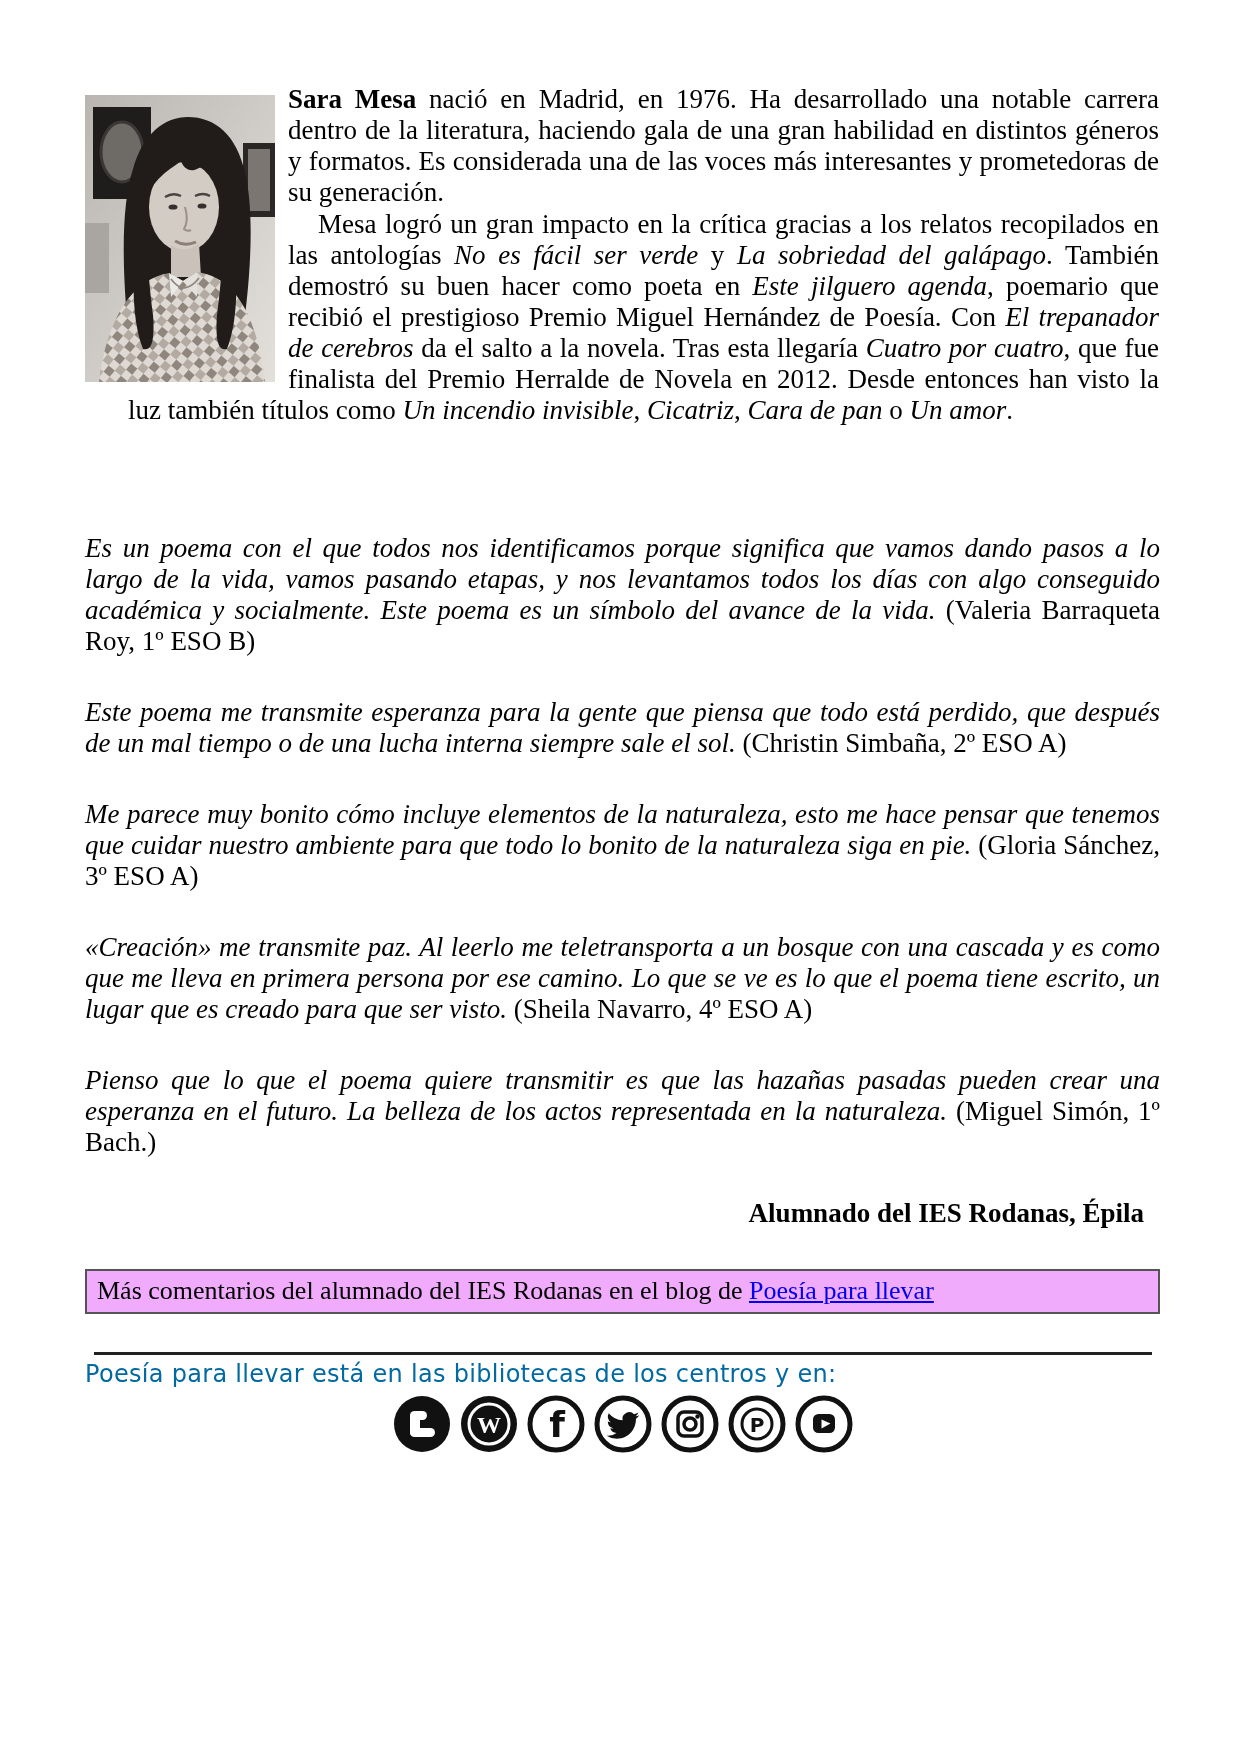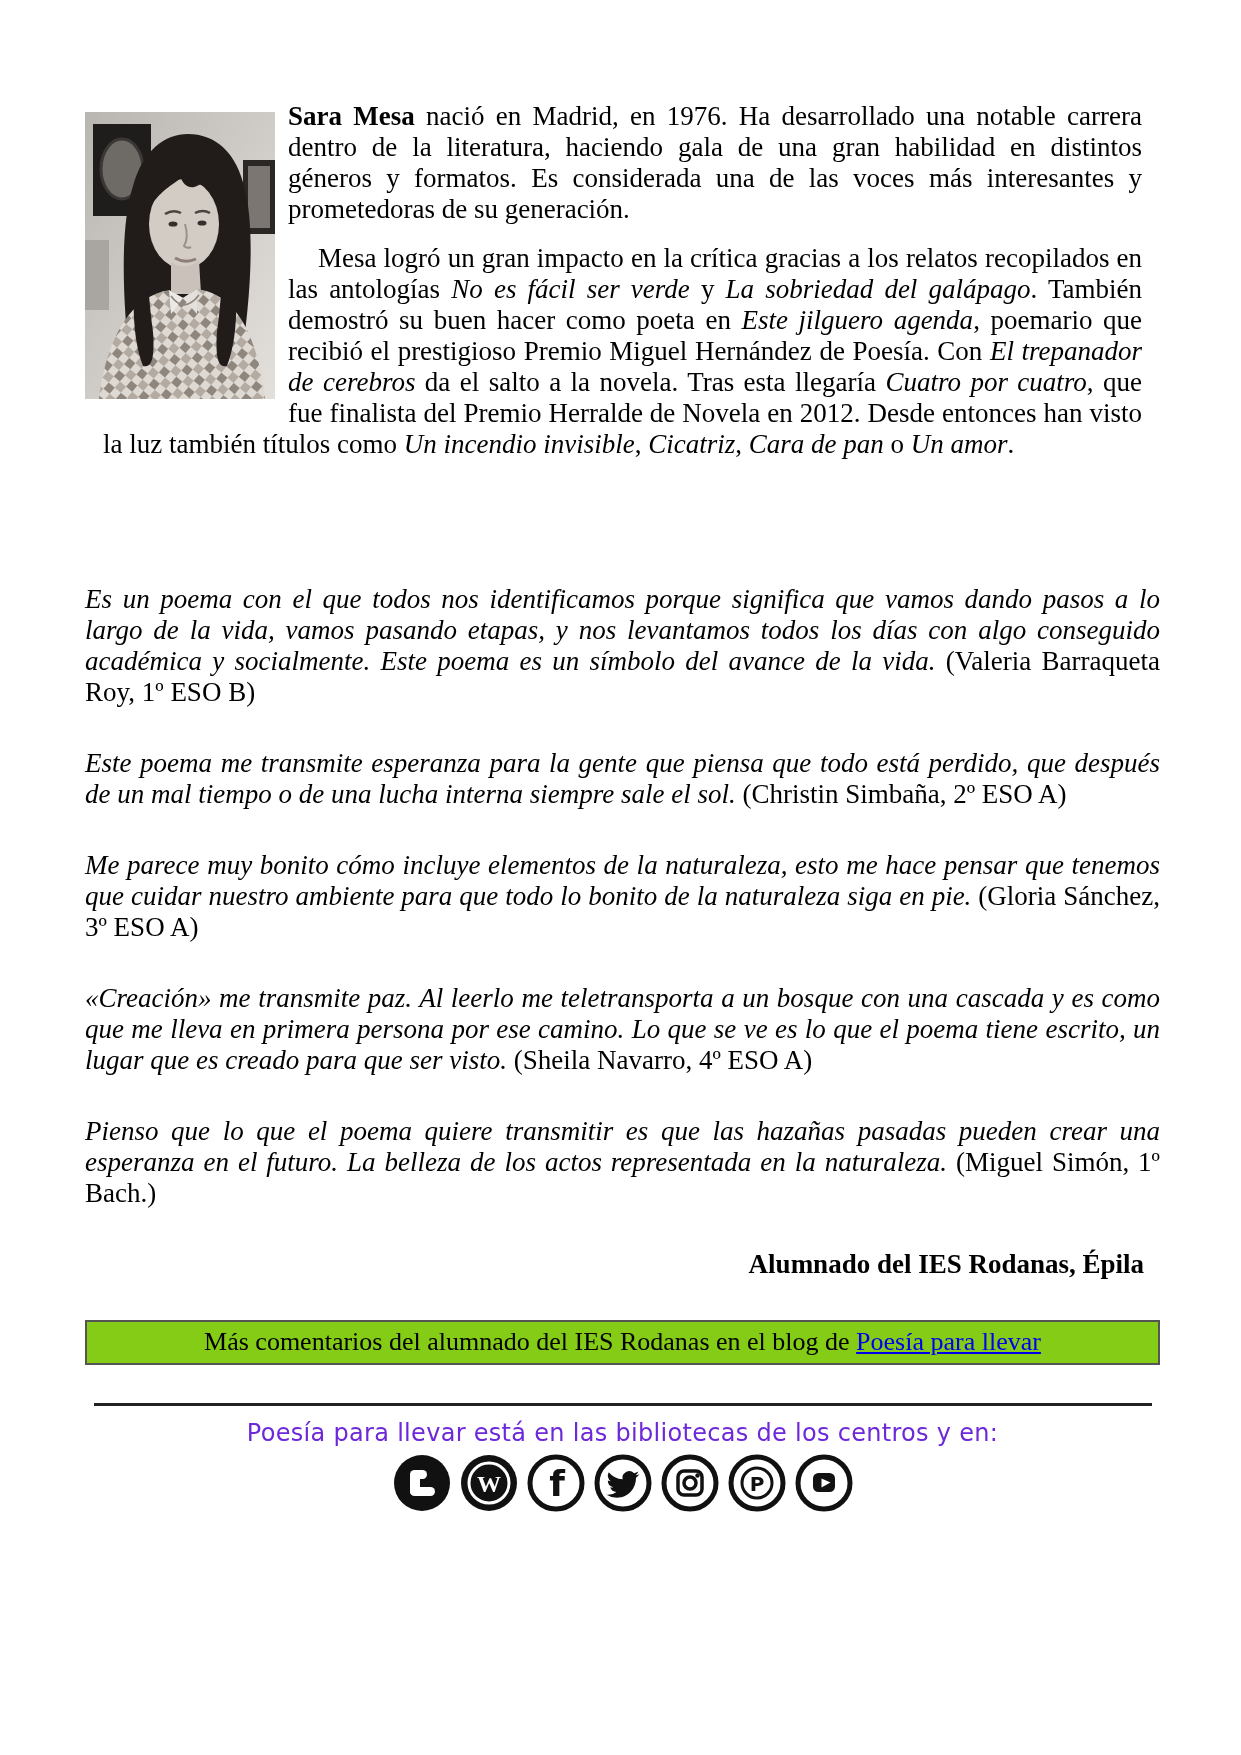--- a/index.html
+++ b/index.html
@@ -8,51 +8,51 @@
     position:relative;
     width:1241px;height:1755px;
     margin:0 auto;
     background:#ffffff;
     box-sizing:border-box;
     padding:83px 81px 0 85px;
     font-family:"Liberation Serif","DejaVu Serif",serif;
     font-size:27px;line-height:31px;color:#000;
     overflow:hidden;
   }
-  .bio p{margin:18px;text-align:justify;}
+  .bio p{margin:1px;text-align:justify;padding-left:42px;}
   .bio p.indented{text-indent:30px;}
   .photo-figure{
     float:left;width:190px;height:287px;
     margin:11px 13px 6px 0;padding:0;
   }
   .photo-figure svg{display:block;width:100%;height:100%;}
   .clear{clear:both;}
   .comments{margin-top:106px;}
   .comment{margin:0 0 40px 0;text-align:justify;}
   .run-bold{font-weight:700;}
   .run-italic{font-style:italic;}
   .run-normal{font-style:normal;font-weight:400;}
   .signature{margin:16px;text-align:right;font-weight:700;}
   .blog-box{
     margin-top:40px;
     border:2px solid #555;
     padding:5px 10px 6px;
-    text-align:center;
+    text-align:left;
     font-size:26px;line-height:30px;
-    background:#84cc16;
+    background:#f0abfc;
   }
   .blog-link{color:#0000EE;text-decoration:underline;cursor:pointer;}
   .rule{
     margin:38px auto 0;width:1058px;height:0;
     border:none;border-top:3px solid #222;
   }
   .tagline{
-    margin:13px 0 0;text-align:center;
+    margin:5px 0 0;text-align:left;
     font-family:"DejaVu Sans","Liberation Sans",sans-serif;
-    font-size:24px;line-height:28px;color:#6d28d9;letter-spacing:.3px;
+    font-size:24px;line-height:28px;color:#0369a1;letter-spacing:.3px;
   }
   .icons{
     margin-top:6px;
     display:flex;justify-content:center;align-items:center;gap:7px;
   }
   .icon{width:60px;height:60px;display:block;text-decoration:none;}
   .icon svg{display:block;width:60px;height:60px;}
 </style>
 </head>
 <body>

